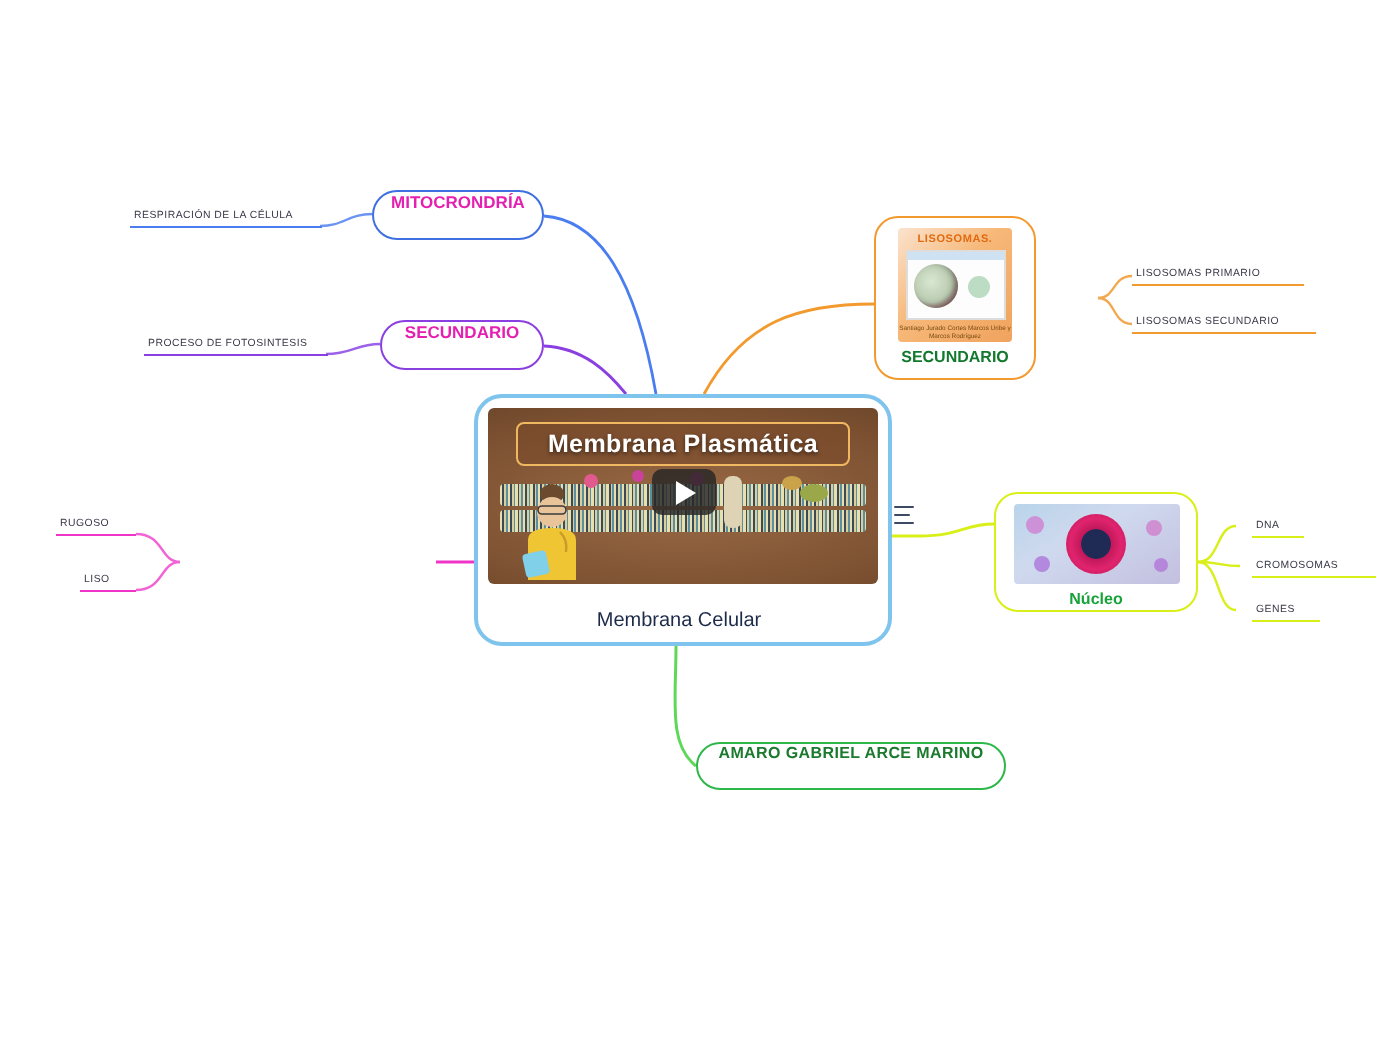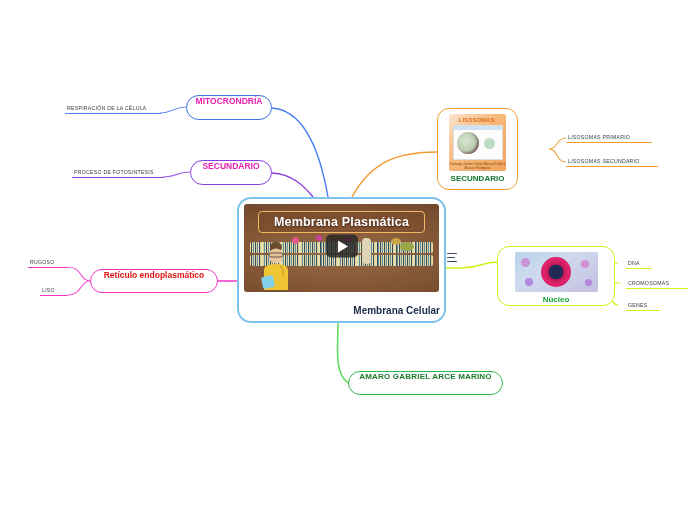--- a/index.html
+++ b/index.html
@@ -62,22 +62,22 @@
     width:32px;height:23px;border-radius:5px;background:rgba(38,38,38,.82);
     display:flex;align-items:center;justify-content:center;
   }
   #play .tri{
     width:0;height:0;border-left:10px solid #fff;
     border-top:6px solid transparent;border-bottom:6px solid transparent;
     margin-left:2px;
   }
   .person{position:absolute;left:12px;bottom:0;width:42px;height:52px;}
   #center-caption{
-    position:absolute;left:0;right:4px;bottom:5px;text-align:right;
-    font-size:10px;font-weight:bold;color:#1d2b4a;
+    position:absolute;left:0;right:4px;bottom:5px;text-align:center;
+    font-size:10px;font-weight:normal;color:#1d2b4a;
   }
 
   
   .imgcard{
     position:absolute;box-sizing:border-box;border-radius:12px;background:#fff;
     display:flex;flex-direction:column;align-items:center;
     padding-top:5px;
   }
   .imgcard .thumb{border-radius:2px;overflow:hidden;position:relative;}
   .imgcard .cap{font-size:8px;font-weight:bold;margin-top:3px;}
@@ -207,24 +207,20 @@
   </div>
 
   <div class="pill" style="left:190px;top:160px;width:82px;height:25px;border:1.6px solid #8a3fe0;
               font-size:8.5px;color:#e520b0;">
     <span>SECUNDARIO</span>
   </div>
   <div class="leaf" style="left:72px;top:164px;width:92px;height:14px;border-bottom-color:#8a3fe0;">
     <span>PROCESO DE FOTOSINTESIS</span>
   </div>
 
-  <div class="pill" style="left:90px;top:269px;width:128px;height:24px;border:1.6px solid #ef35c8;
-              font-size:8.5px;color:#e01414;">
-    <span>Retículo endoplasmático</span>
-  </div>
   <div class="leaf" style="left:28px;top:254px;width:40px;height:14px;border-bottom-color:#ef35c8;">
     <span>RUGOSO</span>
   </div>
   <div class="leaf" style="left:40px;top:282px;width:28px;height:14px;border-bottom-color:#ef35c8;">
     <span>LISO</span>
   </div>
 
   <div class="imgcard" style="left:437px;top:108px;width:81px;height:82px;border:1.6px solid #f29a2e;">
     <div class="thumb" id="liso-thumb">
       <div class="t">LISOSOMAS.</div>
@@ -238,21 +234,21 @@
     </div>
     <div class="cap" style="color:#12792e;">SECUNDARIO</div>
   </div>
   <div class="leaf" style="left:566px;top:129px;width:86px;height:14px;border-bottom-color:#f29a2e;">
     <span>LISOSOMAS PRIMARIO</span>
   </div>
   <div class="leaf" style="left:566px;top:153px;width:92px;height:14px;border-bottom-color:#f29a2e;">
     <span>LISOSOMAS SECUNDARIO</span>
   </div>
 
-  <div class="imgcard" style="left:497px;top:246px;width:118px;height:60px;border:1.8px solid #d8ef18;">
+  <div class="imgcard" style="left:497px;top:246px;width:102px;height:60px;border:1.8px solid #d8ef18;">
     <div class="thumb" id="nuc-thumb">
       <span class="blob" style="left:6px;top:6px;width:9px;height:9px;background:#cf7ad0;"></span>
       <span class="blob" style="left:10px;top:26px;width:8px;height:8px;background:#a86fd8;"></span>
       <span class="blob" style="left:66px;top:8px;width:8px;height:8px;background:#d07ac8;"></span>
       <span class="blob" style="left:70px;top:27px;width:7px;height:7px;background:#b070d8;"></span>
       <span class="core"></span>
     </div>
     <div class="cap" style="color:#17a33a;">Núcleo</div>
   </div>
   <div class="leaf" style="left:626px;top:255px;width:26px;height:14px;border-bottom-color:#d8ef18;">

